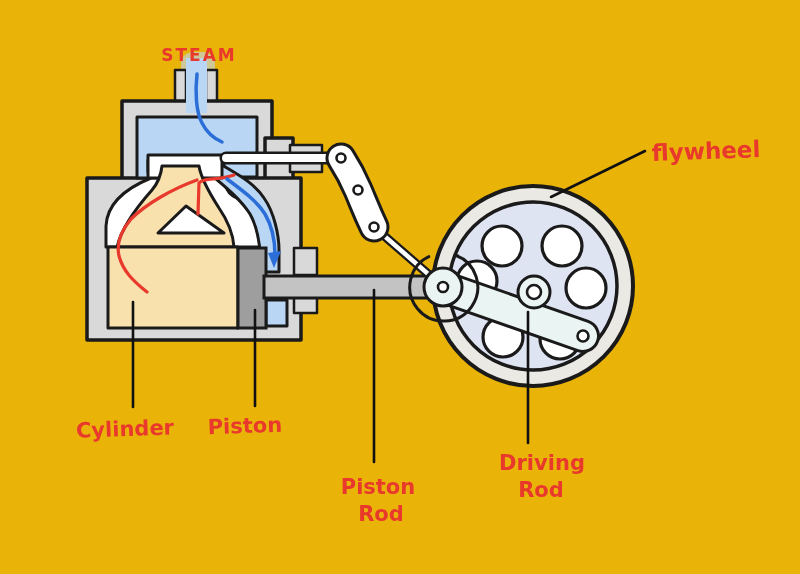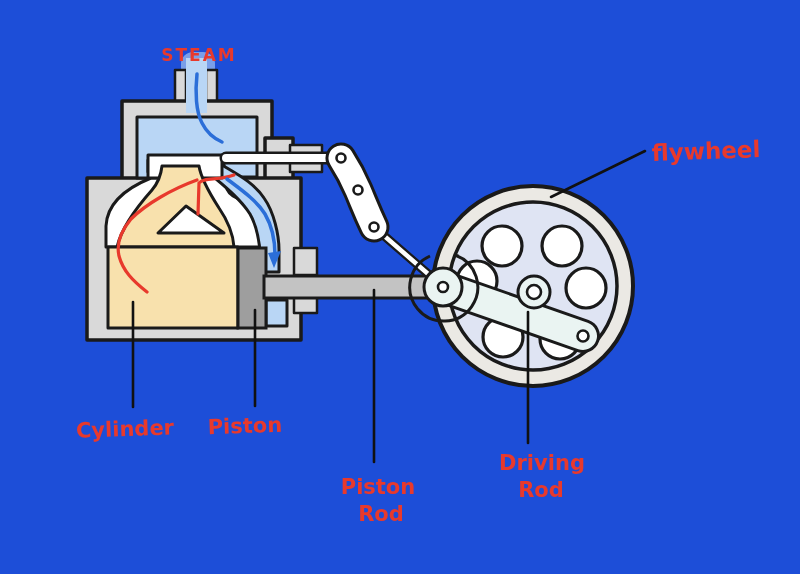--- a/index.html
+++ b/index.html
@@ -1,16 +1,16 @@
 <!DOCTYPE html>
 <html style="--label-red: #e8392c; --outline: #1a1a1a; --housing-gray: #d9d9d9; --steam-blue: #b9d6f5; --flow-blue: #2b6ed8; --steam-red: #e8392c; --cylinder-tan: #f8e1ad; --piston-gray: #9e9e9e; --rod-gray: #c3c3c3; --wheel-rim: #ebe9e4; --wheel-disk: #dfe4f3; --link-white: #ffffff; --crank-light: #eaf4f2;"><head>
 <meta charset="utf-8">
 <style>
   html,body{margin:0;padding:0;background:#ffffff;}
-  .stage{width:800px;height:574px;position:relative;background:#1d4ed8;overflow:hidden;}
+  .stage{width:800px;height:574px;position:relative;background:#eab308;overflow:hidden;}
   svg{display:block;}
   
   .housing{fill:var(--housing-gray);stroke:var(--outline);stroke-width:3.5;stroke-linejoin:round;}
   .housing-thin{fill:var(--housing-gray);stroke:var(--outline);stroke-width:2.5;stroke-linejoin:round;}
   .steam-soft{fill:var(--steam-blue);opacity:.6;}
   .steam-fill{fill:var(--steam-blue);}
   .steam-outlined{fill:var(--steam-blue);stroke:var(--outline);stroke-width:3;stroke-linejoin:round;}
   .cavity{fill:#ffffff;stroke:var(--outline);stroke-width:3;stroke-linejoin:round;}
   .tan{fill:var(--cylinder-tan);stroke:var(--outline);stroke-width:3;stroke-linejoin:round;}
   .flow-blue{fill:none;stroke:var(--flow-blue);stroke-width:3.5;stroke-linecap:round;}

